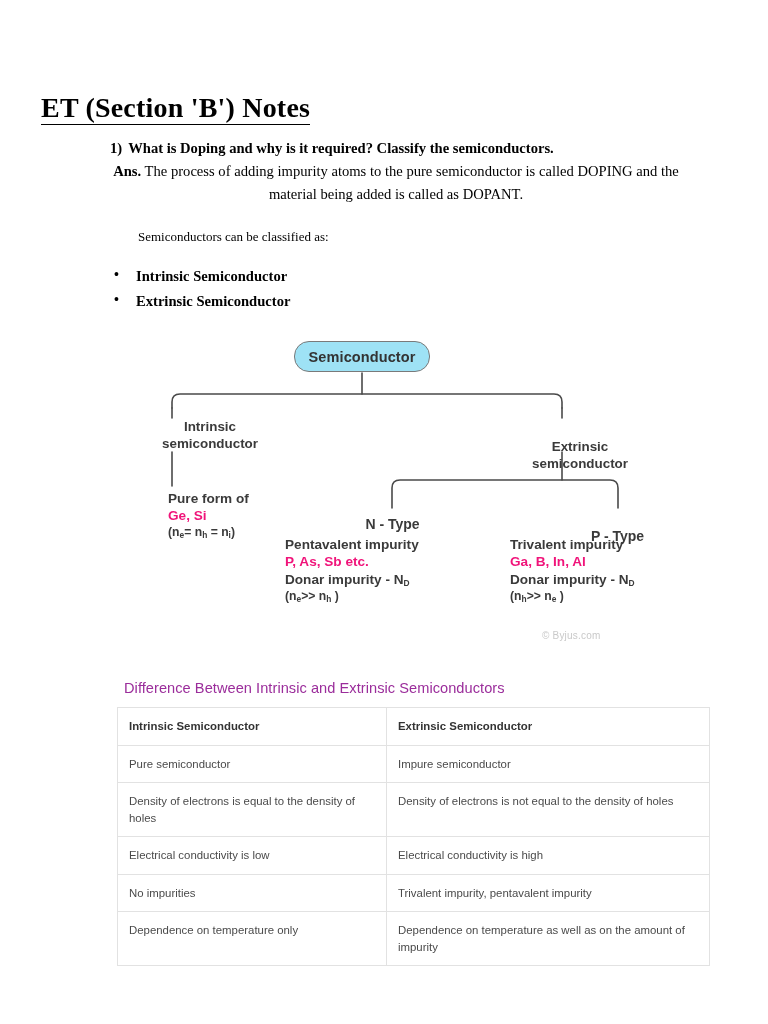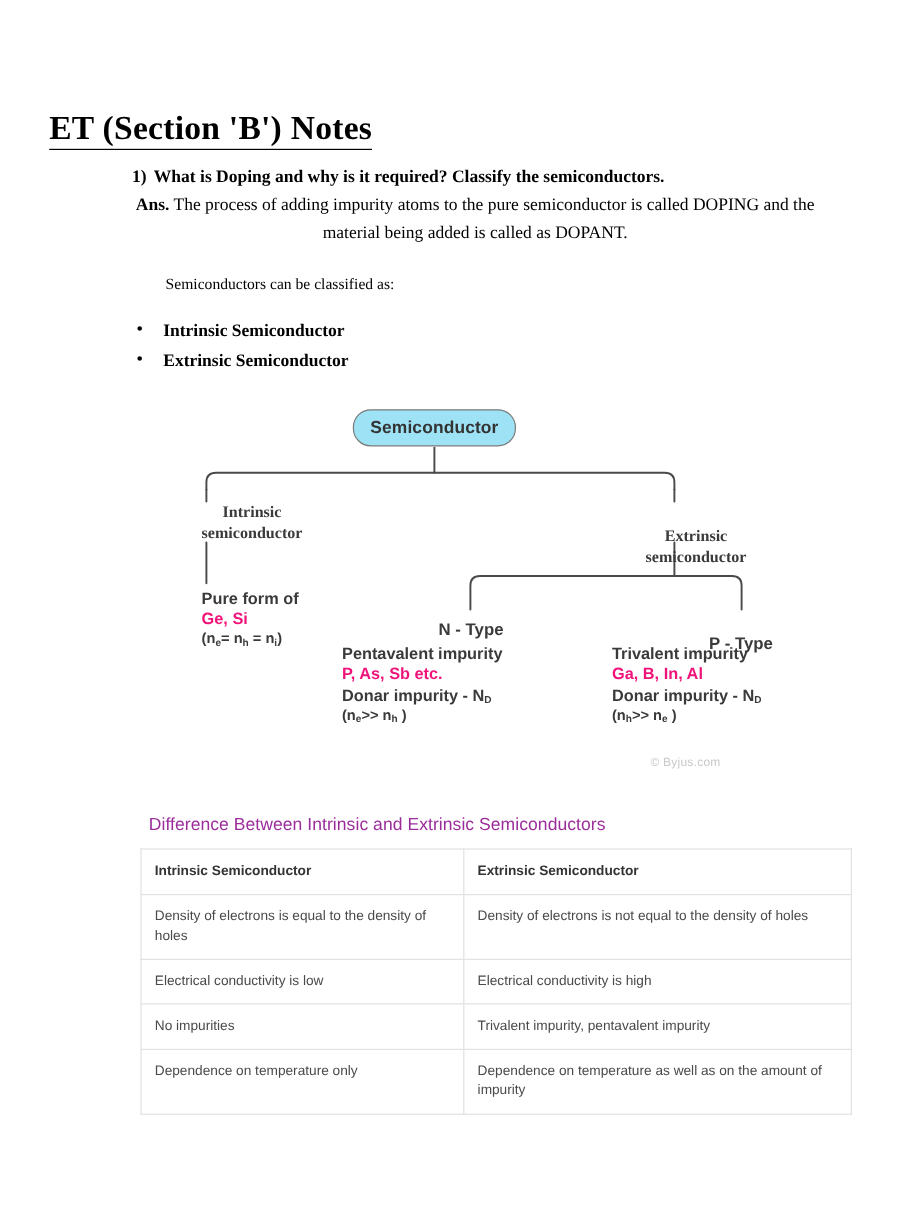--- a/index.html
+++ b/index.html
@@ -126,21 +126,20 @@
     color: #333333;
     letter-spacing: 0.1px;
   }
 
   .lbl {
     position: absolute;
     text-align: center;
     font-weight: bold;
     color: #3a3a3a;
     line-height: 1.24;
-    font-family: Liberation Serif, serif;
   }
 
   .lbl-intrinsic {
     left: 20px;
     top: 91px;
     width: 160px;
     font-size: 13.4px;
   }
   .lbl-extrinsic {
     left: 390px;
@@ -311,20 +310,24 @@
 
   <div class="table-block">
     <div class="table-heading">Difference Between Intrinsic and Extrinsic Semiconductors</div>
     <table class="cmp">
       <tbody>
         <tr class="head">
           <td class="col-a">Intrinsic Semiconductor</td>
           <td class="col-b">Extrinsic Semiconductor</td>
         </tr>
         <tr>
+          <td class="col-a">Pure semiconductor</td>
+          <td class="col-b">Impure semiconductor</td>
+        </tr>
+        <tr>
           <td class="col-a">Density of electrons is equal to the density of holes</td>
           <td class="col-b">Density of electrons is not equal to the density of holes</td>
         </tr>
         <tr>
           <td class="col-a">Electrical conductivity is low</td>
           <td class="col-b">Electrical conductivity is high</td>
         </tr>
         <tr>
           <td class="col-a">No impurities</td>
           <td class="col-b">Trivalent impurity, pentavalent impurity</td>

